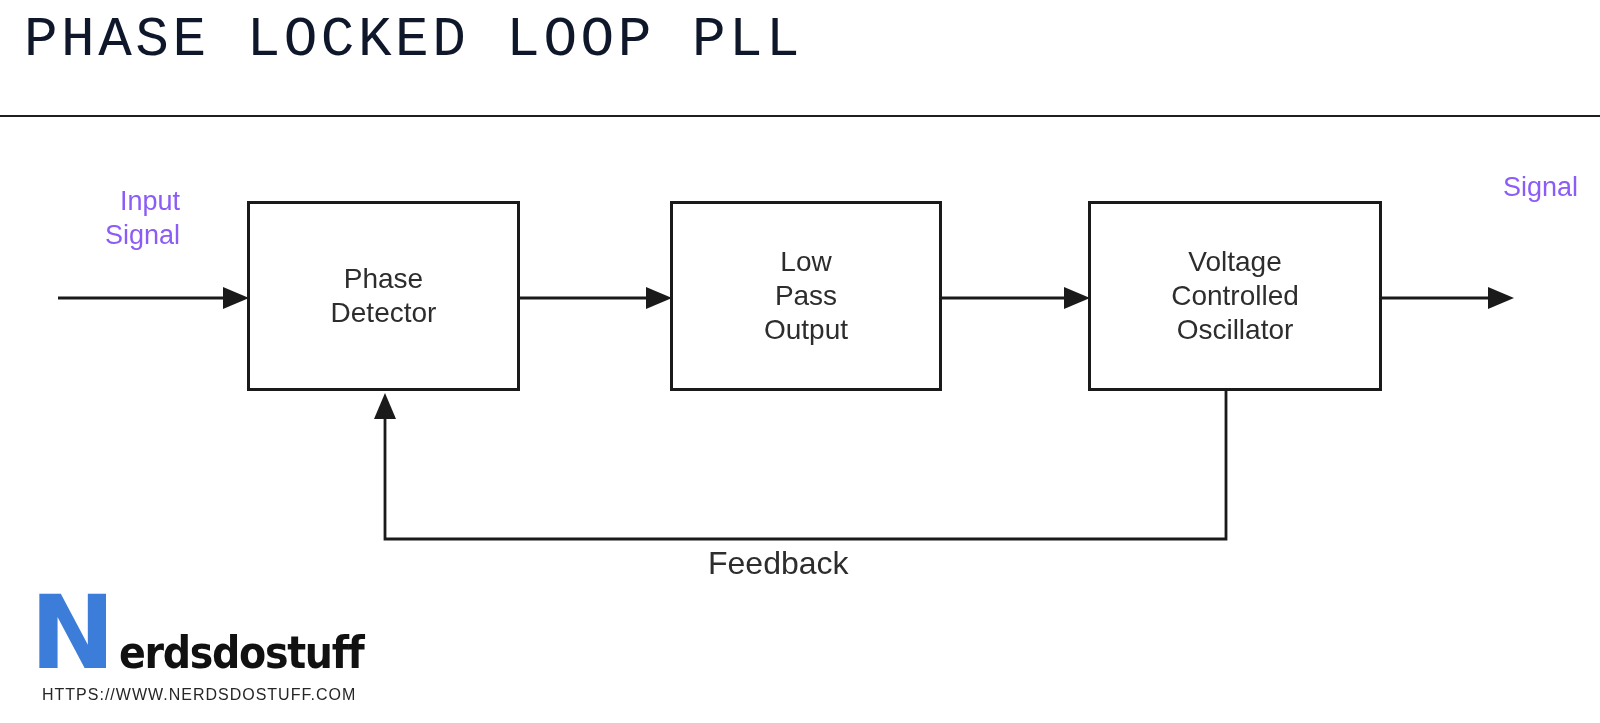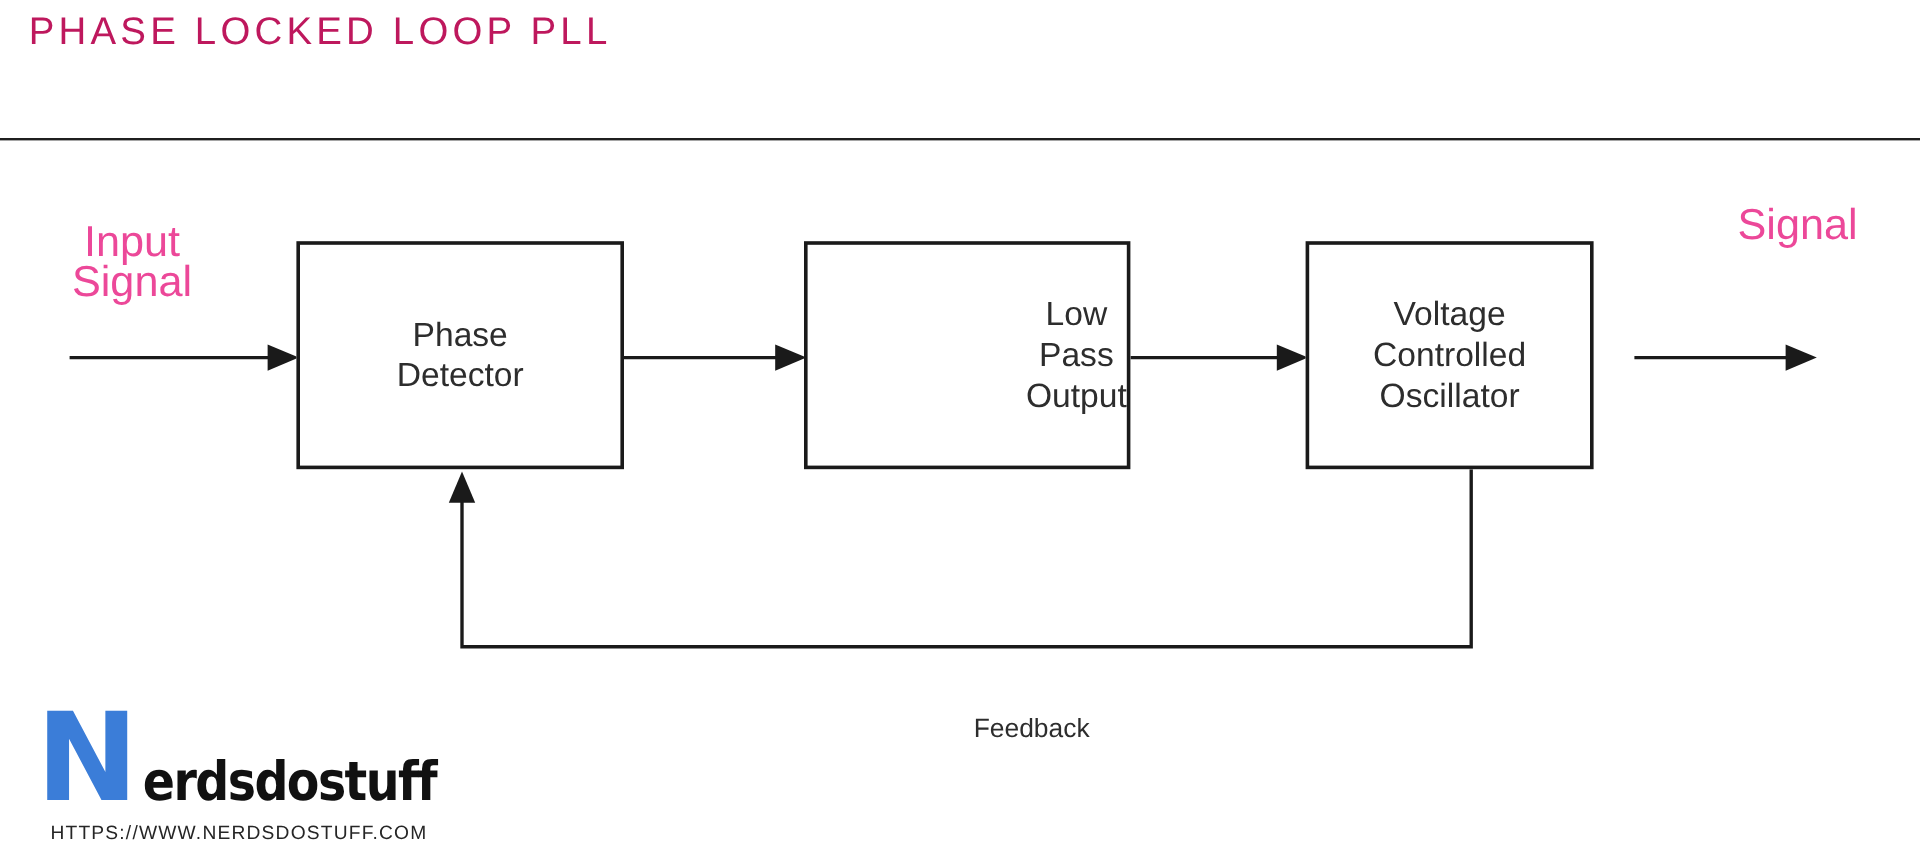--- a/index.html
+++ b/index.html
@@ -10,25 +10,25 @@
     background: #ffffff;
     overflow: hidden;
     font-family: "Liberation Sans", "DejaVu Sans", sans-serif;
     color: #2b2b2b;
   }
   .title {
     position: absolute;
     left: 24px;
     top: 8px;
     margin: 0;
-    font-size: 32px;
+    font-size: 56px;
     font-weight: 500;
     letter-spacing: 3.5px;
-    color: #be185d;
-    font-family: Liberation Sans, sans-serif;
+    color: #0f172a;
+    font-family: Liberation Mono, monospace;
     white-space: nowrap;
   }
   .divider {
     position: absolute;
     left: 0;
     top: 115px;
     width: 1600px;
     height: 2px;
     background: #1f1f1f;
   }
@@ -50,41 +50,40 @@
     align-items: center;
     justify-content: center;
     text-align: center;
   }
   .block-label {
     font-size: 28px;
     line-height: 34px;
     color: #2d2d2d;
   }
   #block-pd  { left: 247px;  width: 273px; justify-content: center; }
-  #block-lpf { left: 670px;  width: 272px; justify-content: flex-end; }
-  #block-vco { left: 1088px; width: 240px; }
+  #block-lpf { left: 670px;  width: 272px; }
+  #block-vco { left: 1088px; width: 294px; }
   .side-label {
     position: absolute;
-    text-align: center;
-    font-size: 36px;
+    text-align: right;
+    font-size: 27px;
     line-height: 34px;
-    color: #ec4899;
+    color: #8b5cf6;
   }
   #input-label  { left: 40px;   top: 184px; width: 140px; }
   #output-label { left: 1418px; top: 170px; width: 160px; }
   .feedback-label {
     position: absolute;
     left: 708px;
     top: 546px;
     width: 200px;
-    text-align: right;
-    font-size: 22px;
+    text-align: left;
+    font-size: 32px;
     line-height: 34px;
     color: #2d2d2d;
-    margin-top: 44px;
   }
   .brand {
     position: absolute;
     left: 30px;
     top: 582px;
   }
   .brand-row {
     display: flex;
     align-items: baseline;
   }

